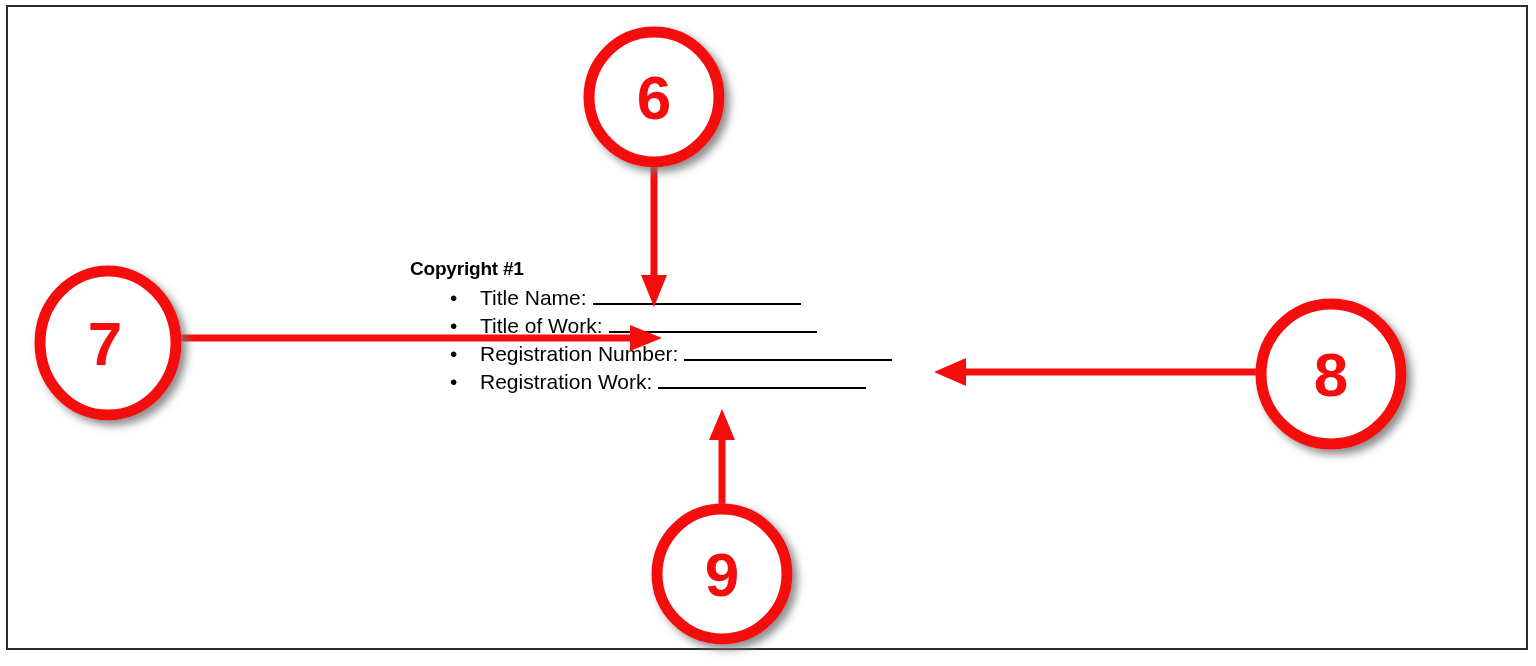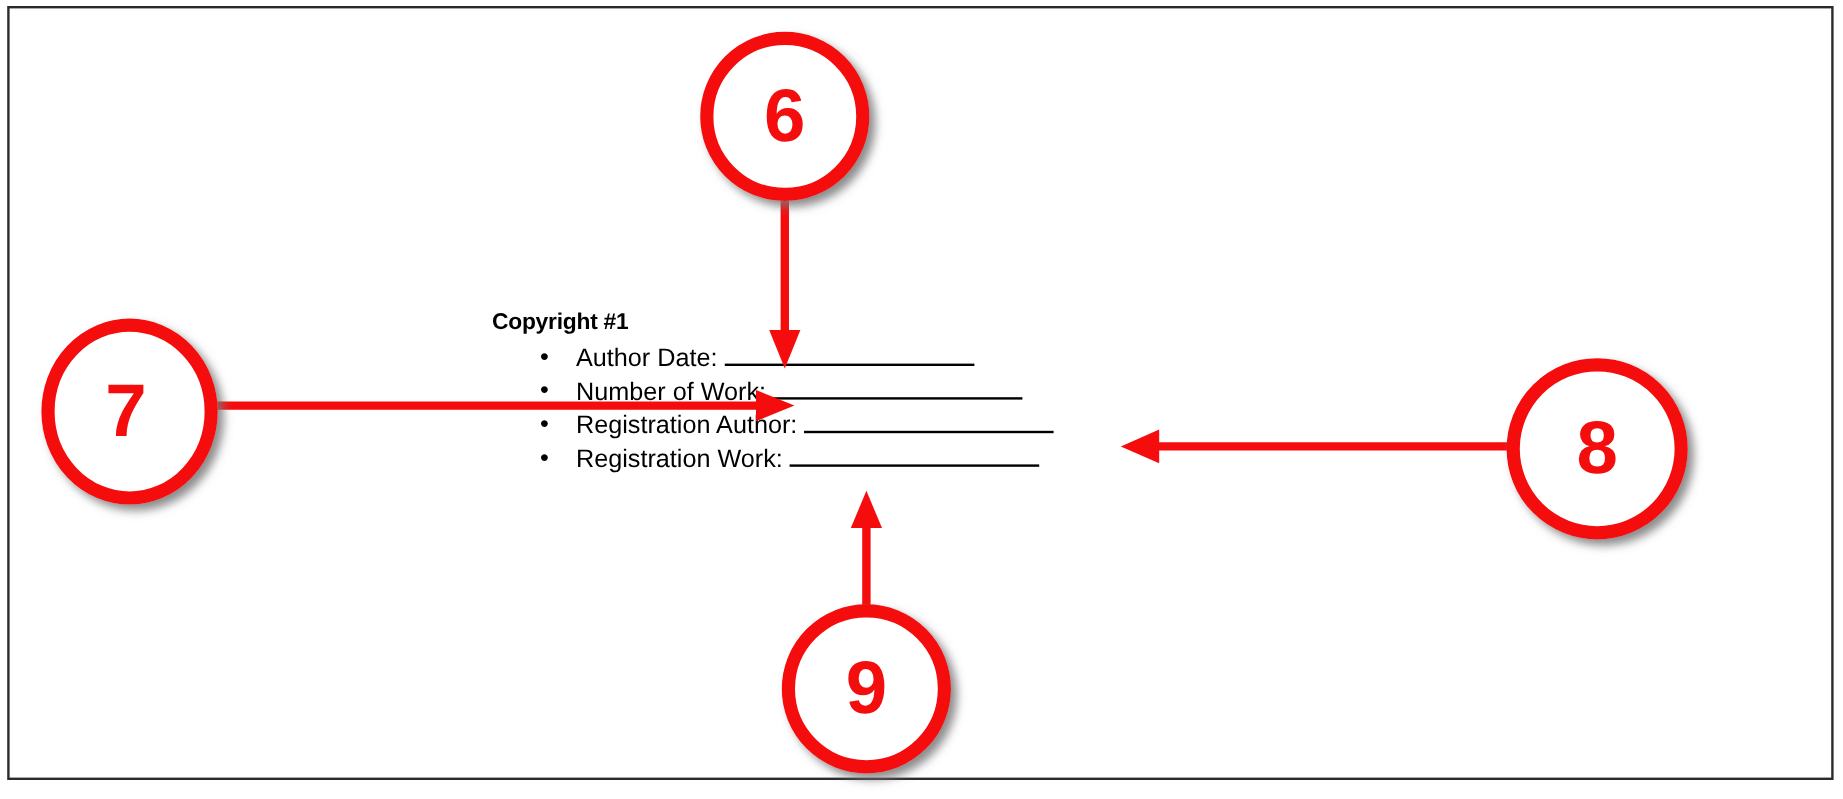--- a/index.html
+++ b/index.html
@@ -98,31 +98,31 @@
 
   <div id="page-frame"></div>
 
   <div id="doc-block">
     <div id="doc-heading">Copyright #1</div>
 
     <ul class="field-list">
 
       <li class="field-row">
         <span class="field-bullet">•</span>
-        <span class="field-label">Author Date:</span><span class="field-blank blank-w1"></span>
+        <span class="field-label">Title Name:</span><span class="field-blank blank-w1"></span>
       </li>
 
       <li class="field-row">
         <span class="field-bullet">•</span>
-        <span class="field-label">Number of Work:</span><span class="field-blank blank-w2"></span>
+        <span class="field-label">Title of Work:</span><span class="field-blank blank-w2"></span>
       </li>
 
       <li class="field-row">
         <span class="field-bullet">•</span>
-        <span class="field-label">Registration Author:</span><span class="field-blank blank-w3"></span>
+        <span class="field-label">Registration Number:</span><span class="field-blank blank-w3"></span>
       </li>
 
       <li class="field-row">
         <span class="field-bullet">•</span>
         <span class="field-label">Registration Work:</span><span class="field-blank blank-w4"></span>
       </li>
 
     </ul>
   </div>
 

